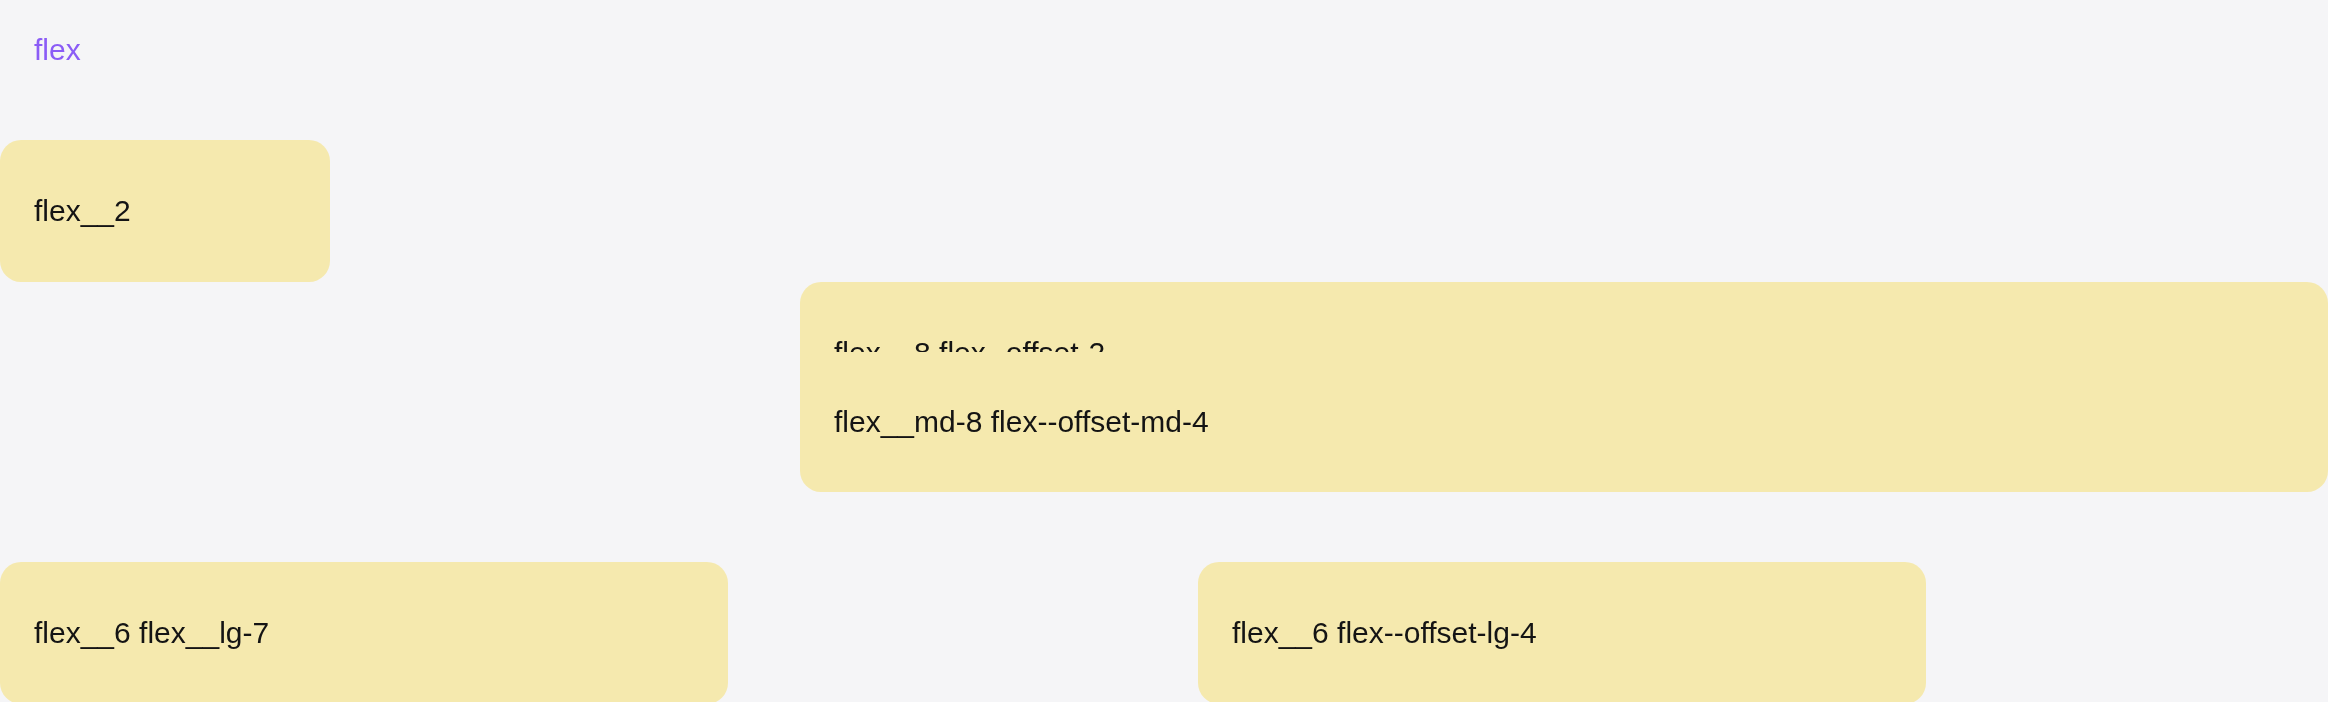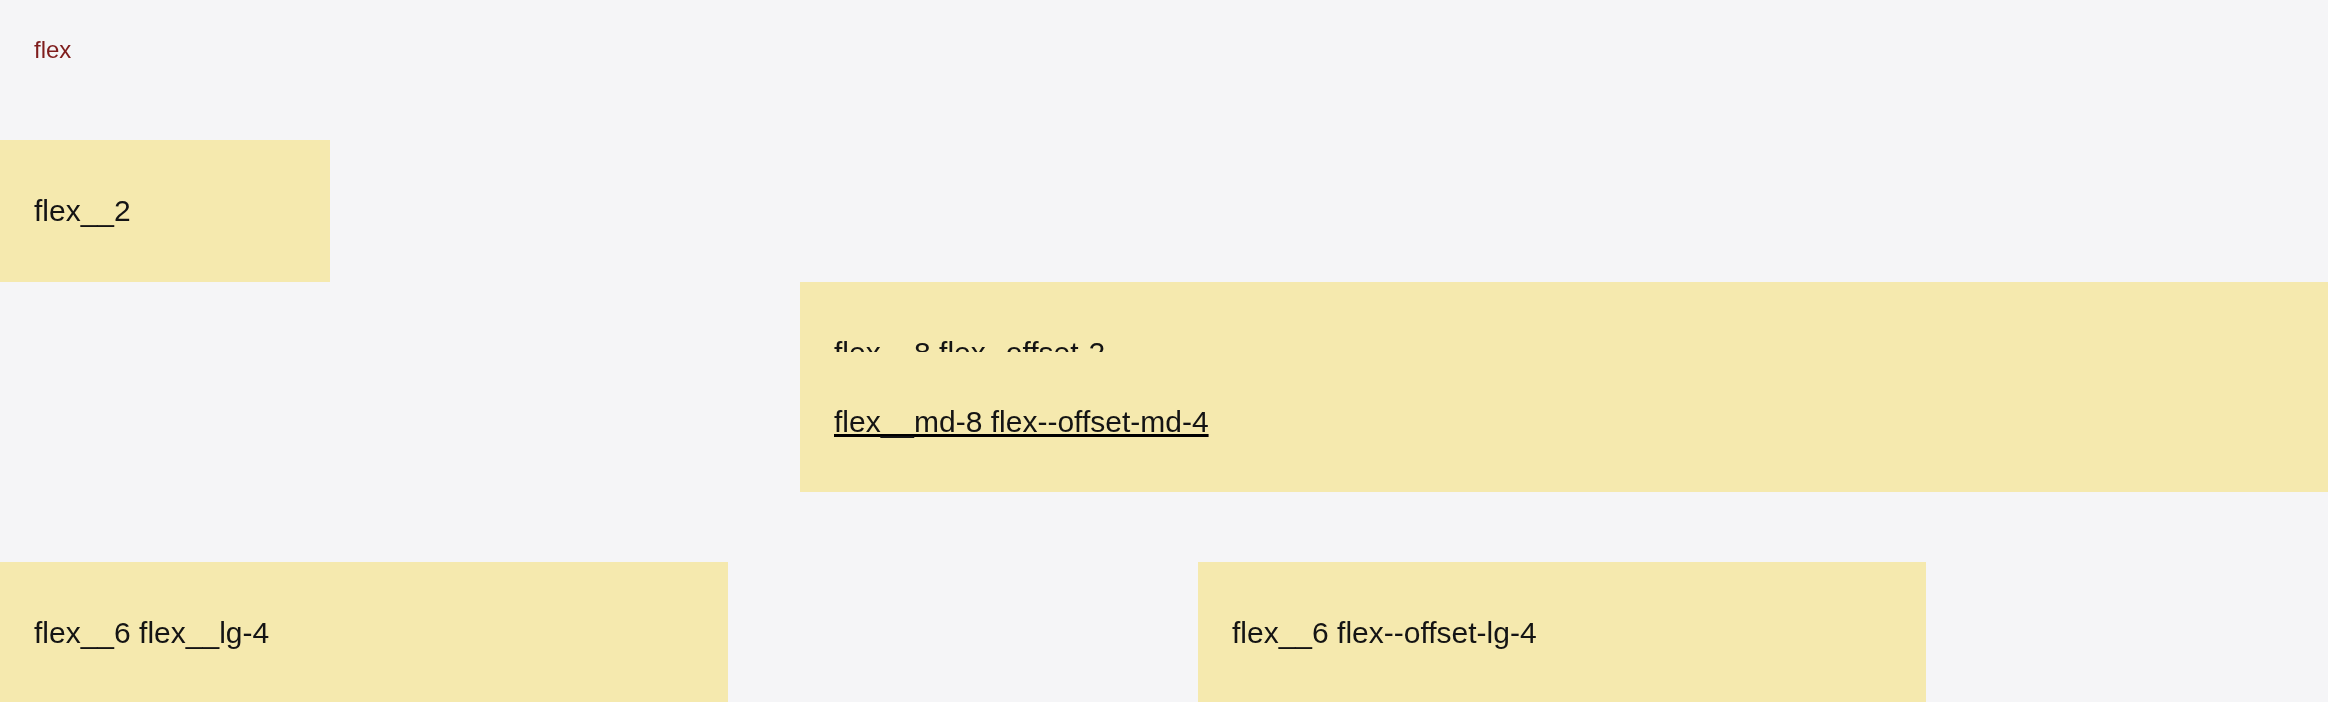--- a/index.html
+++ b/index.html
@@ -21,55 +21,56 @@
     width: 2328px;
     height: 702px;
     background: #f5f5f7;
   }
 
   
   .page-title {
     position: absolute;
     left: 34px;
     top: 28px;
-    font-size: 24px;
+    font-size: 30px;
     line-height: 44px;
     font-weight: 400;
-    color: #7f1d1d;
+    color: #8b5cf6;
     letter-spacing: 0px;
     white-space: nowrap;
   }
 
   
   .grid-row {
     position: absolute;
     left: 0;
     width: 2328px;
     display: flex;
     flex-wrap: wrap;
     align-items: flex-start;
   }
 
   #row-1 { top: 140px; }
-  #row-2 { top: 352px; text-decoration: underline; }
+  #row-2 { top: 352px; }
   #row-3 { top: 562px; }
 
   .cell {
     box-sizing: border-box;
     background: #f5e9ae;
     height: 142px;
     display: flex;
     align-items: center;
     padding-left: 34px;
     padding-right: 20px;
     font-size: 30px;
     line-height: 38px;
     color: #141414;
     white-space: nowrap;
     overflow: hidden;
+    border-radius: 21px;
   }
 
   .cell.tall {
     height: 140px;
   }
 
   
   .col-2  { width: 330px; }
   .col-6  { width: 728px; }
   .col-8  { width: 1528px; }
@@ -101,21 +102,21 @@
 
     <div class="cell col-8 off-start-800 tall">
       <span>flex__md-8 flex--offset-md-4</span>
     </div>
 
   </div>
 
   <div class="grid-row" id="row-3">
 
     <div class="cell col-6">
-      <span>flex__6 flex__lg-4</span>
+      <span>flex__6 flex__lg-7</span>
     </div>
 
     <div class="cell col-6 off-start-1198">
       <span>flex__6 flex--offset-lg-4</span>
     </div>
 
   </div>
 
 </div>
 

